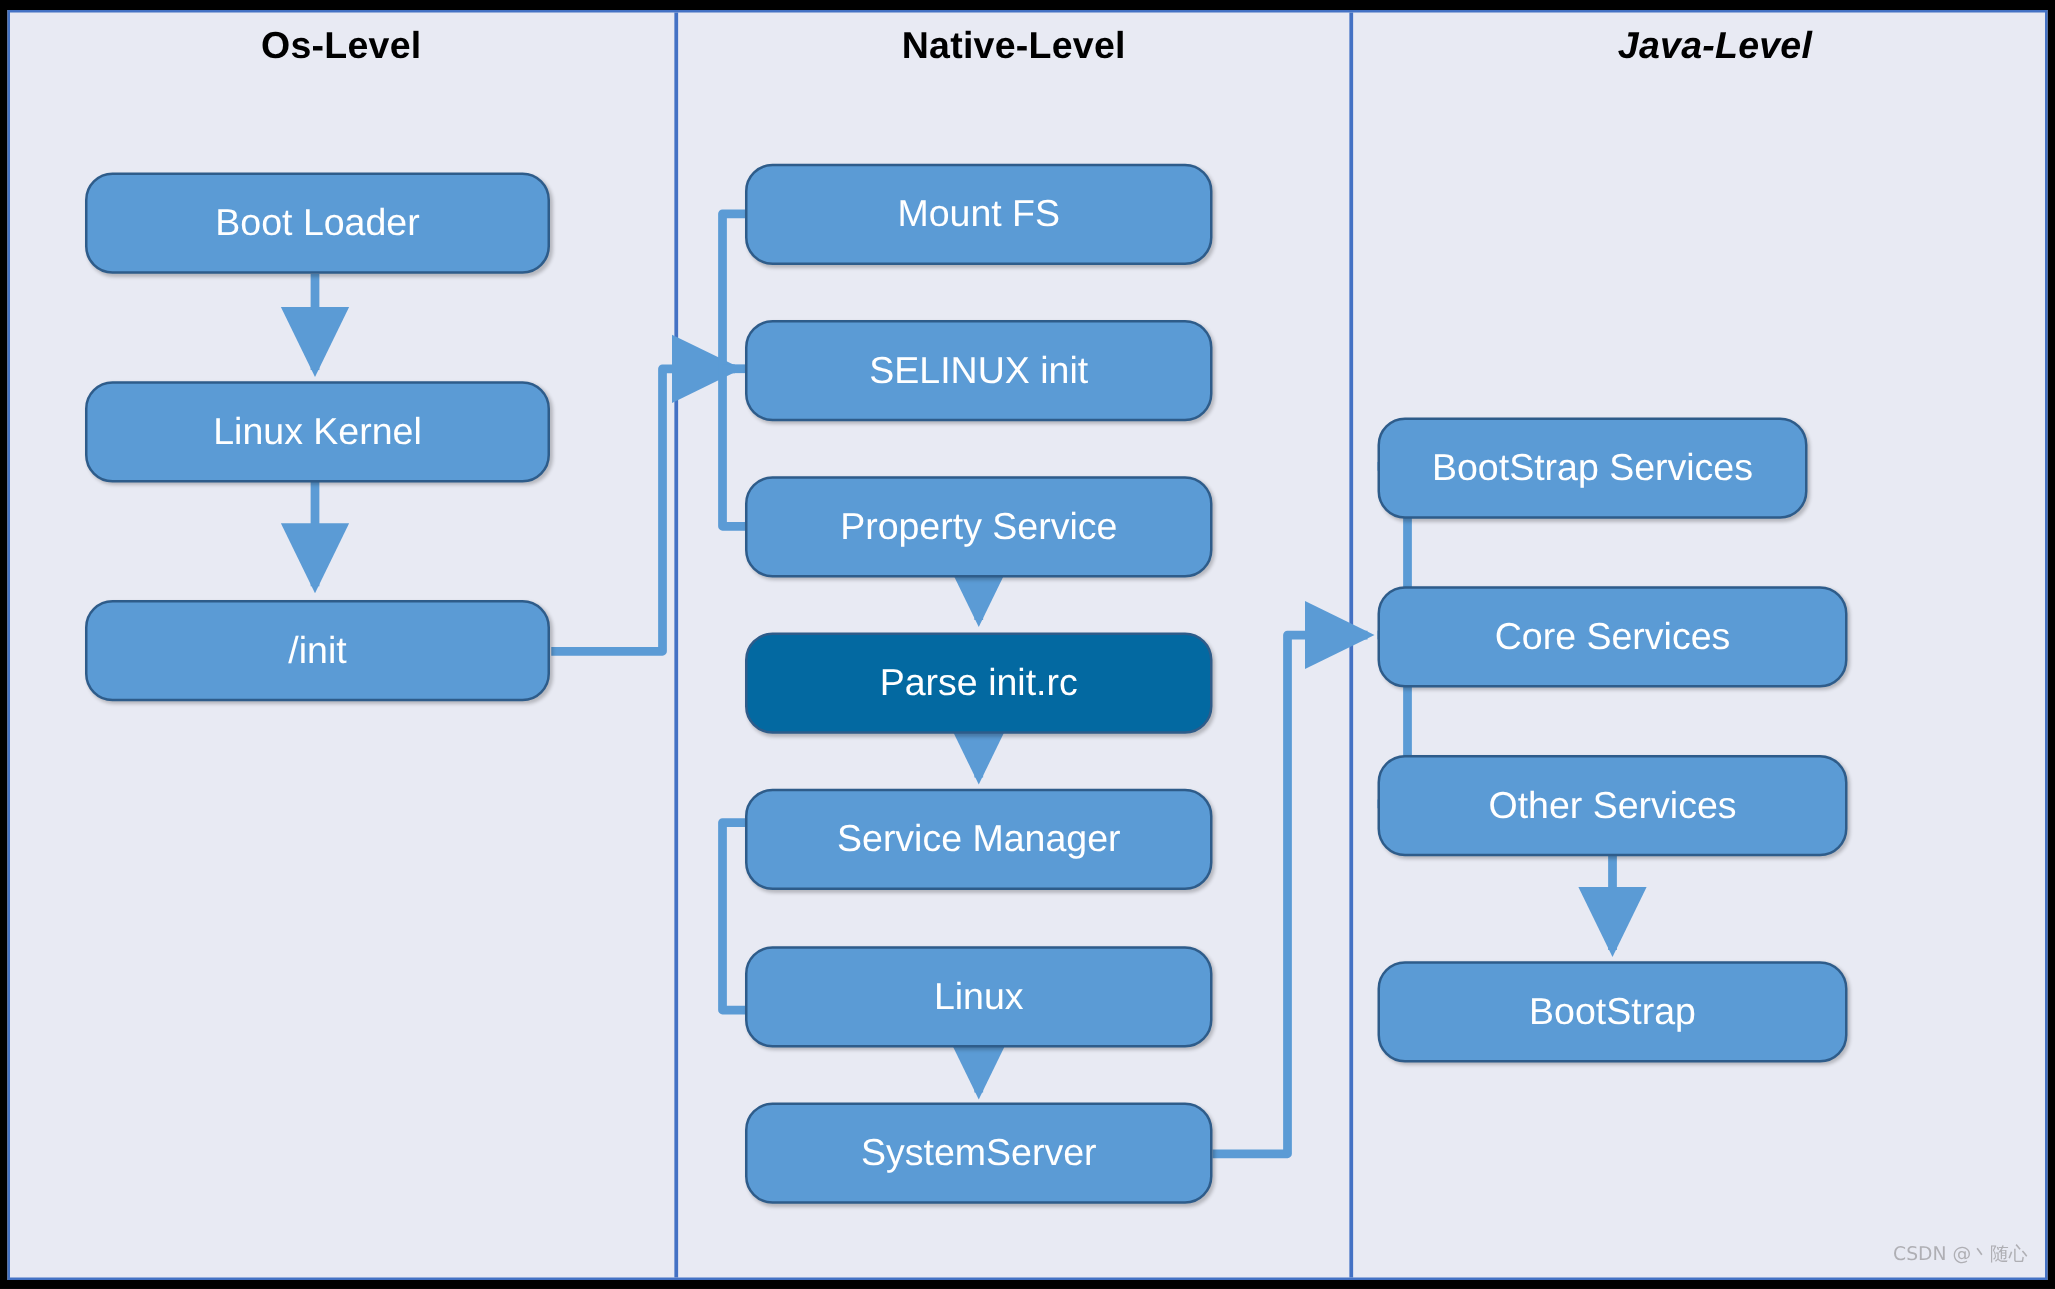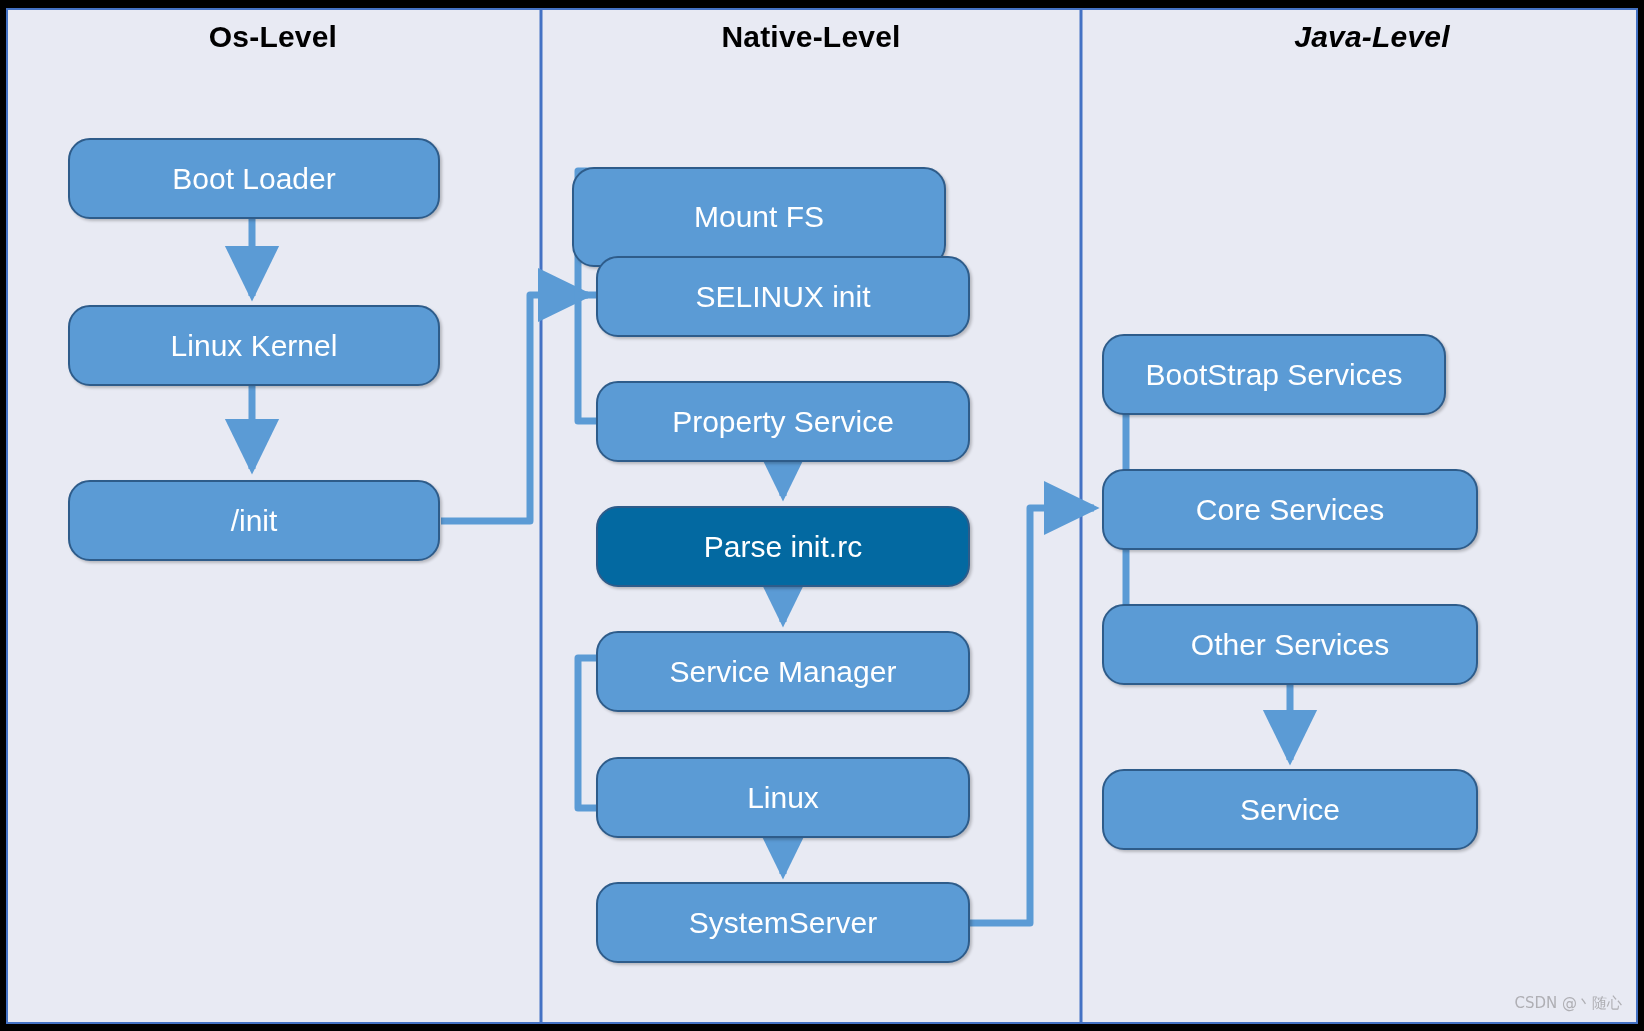--- a/index.html
+++ b/index.html
@@ -65,27 +65,27 @@
   </svg>
 
   <div class="col-title" style="left:8px;top:20px;width:530px;">Os-Level</div>
   <div class="col-title" style="left:544px;top:20px;width:534px;">Native-Level</div>
   <div class="col-title" style="left:1096px;top:20px;width:552px;font-style:italic;">Java-Level</div>
 
   <div class="node" style="left:68px;top:138px;width:372px;height:81px;">Boot Loader</div>
   <div class="node" style="left:68px;top:305px;width:372px;height:81px;">Linux Kernel</div>
   <div class="node" style="left:68px;top:480px;width:372px;height:81px;">/init</div>
 
-  <div class="node" style="left:572px;top:131px;width:374px;height:100px;margin-top:36px;">Mount FS</div>
+  <div class="node" style="left:596px;top:131px;width:374px;height:81px;">Mount FS</div>
   <div class="node" style="left:596px;top:256px;width:374px;height:81px;">SELINUX init</div>
   <div class="node" style="left:596px;top:381px;width:374px;height:81px;">Property Service</div>
   <div class="node dark" style="left:596px;top:506px;width:374px;height:81px;">Parse init.rc</div>
   <div class="node" style="left:596px;top:631px;width:374px;height:81px;">Service Manager</div>
   <div class="node" style="left:596px;top:757px;width:374px;height:81px;">Linux</div>
   <div class="node" style="left:596px;top:882px;width:374px;height:81px;">SystemServer</div>
 
   <div class="node" style="left:1102px;top:334px;width:344px;height:81px;">BootStrap Services</div>
   <div class="node" style="left:1102px;top:469px;width:376px;height:81px;">Core Services</div>
   <div class="node" style="left:1102px;top:604px;width:376px;height:81px;">Other Services</div>
-  <div class="node" style="left:1102px;top:769px;width:376px;height:81px;">Service</div>
+  <div class="node" style="left:1102px;top:769px;width:376px;height:81px;">BootStrap</div>
 
   <div class="watermark">CSDN @丶随心</div>
 </div>
 
 </body></html>

